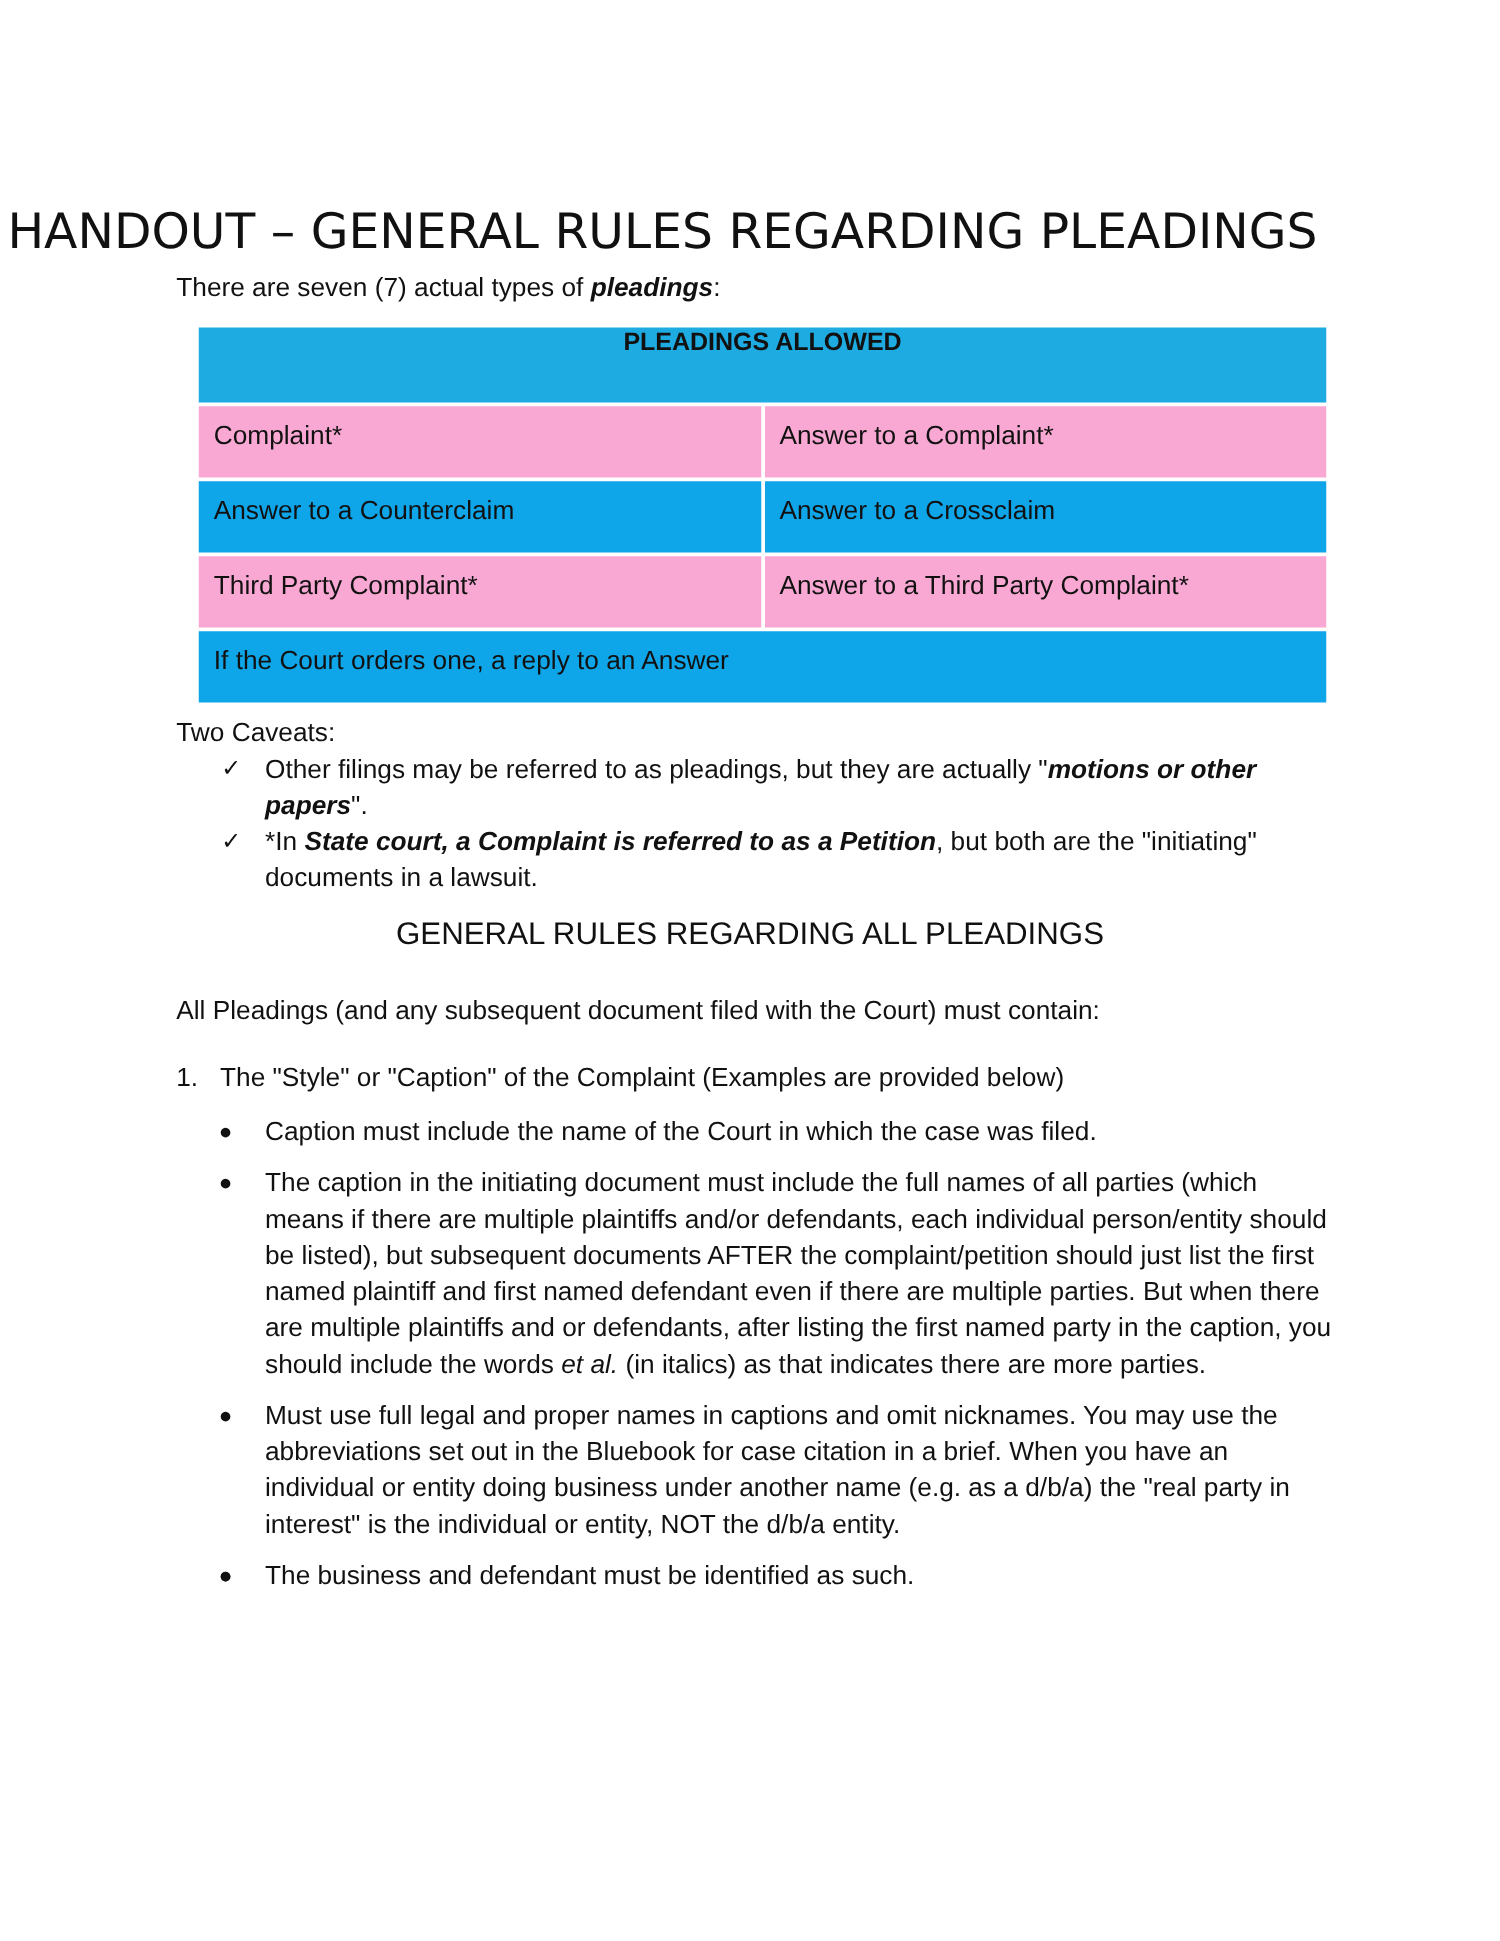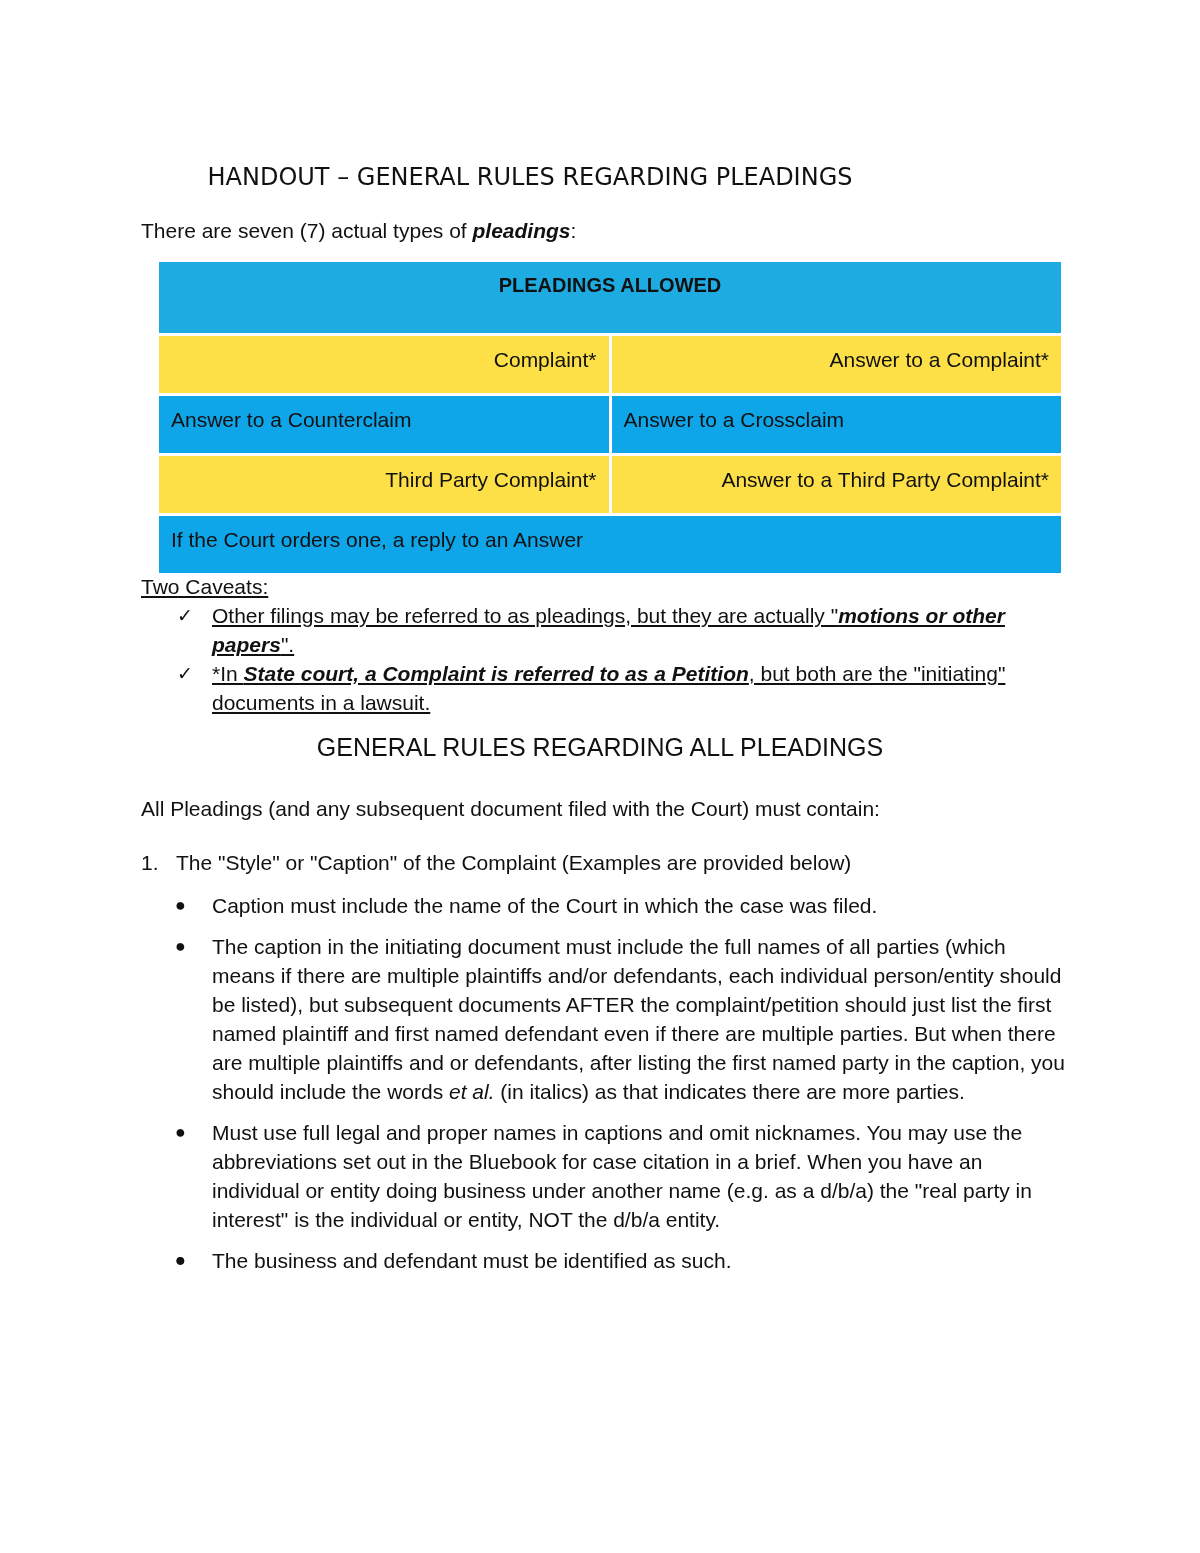--- a/index.html
+++ b/index.html
@@ -1,26 +1,26 @@
 <!DOCTYPE html>
 <html><head>
 <meta charset="utf-8">
 <style>
   html, body { margin: 0; padding: 0; background: #ffffff; }
   body { width: 1200px; height: 1553px; position: relative; font-family: "Liberation Sans", sans-serif; color: #111; }
   .page { position: absolute; left: 0; top: 0; width: 1200px; height: 1553px; }
-  .title { position: absolute; top: 163px; left: 0; width: 1060px; text-align: center; font-family: "DejaVu Sans", sans-serif; font-size: 24px; letter-spacing: 0px; color: #111; }
+  .title { position: absolute; top: 163px; left: 0; width: 1060px; text-align: center; font-family: "DejaVu Sans", sans-serif; font-size: 39px; letter-spacing: 0px; color: #111; }
   .intro { position: absolute; top: 219px; left: 141px; font-size: 21px; }
   .intro b { font-style: italic; }
   table.pl { position: absolute; top: 262px; left: 159px; width: 908px; border-collapse: separate; border-spacing: 3px 3px; margin: -3px; }
   table.pl td { font-size: 21px; padding: 0 12px; height: 57px; vertical-align: top; padding-top: 12px; box-sizing: border-box; }
-  table.pl th { background: #1eabe2; height: 58px; font-size: 20px; font-weight: bold; vertical-align: top; padding-top: 12px; color: #111; }
-  tr.odd td { background: #fde047; text-align: right; }
+  table.pl th { background: #1eabe2; height: 58px; font-size: 20px; font-weight: bold; vertical-align: top; padding-top: 1px; color: #111; }
+  tr.odd td { background: #f9a8d4; }
   tr.even td { background: #0ea5e9; }
-  .caveats { position: absolute; top: 572px; left: 141px; width: 920px; font-size: 21px; line-height: 29px; text-decoration: underline; }
+  .caveats { position: absolute; top: 572px; left: 141px; width: 920px; font-size: 21px; line-height: 29px; }
   .caveats ul { list-style: none; margin: 0; padding: 0; }
   .caveats li { position: relative; padding-left: 71px; }
   .caveats .check { position: absolute; left: 36px; top: 0; font-family: "DejaVu Sans", sans-serif; font-size: 19px; }
   .bi { font-weight: bold; font-style: italic; }
   .h2 { position: absolute; top: 733px; left: 0; width: 1200px; text-align: center; font-size: 25px; font-weight: normal; }
   .lead { position: absolute; top: 797px; left: 141px; font-size: 21px; }
   .num { position: absolute; top: 851px; left: 141px; font-size: 21px; }
   .num .n { display: inline-block; width: 35px; }
   .bullets { position: absolute; top: 891px; left: 141px; width: 930px; font-size: 21px; line-height: 29px; margin: 0; padding: 0; list-style: none; }
   .bullets li { position: relative; padding-left: 71px; margin-bottom: 12px; }

